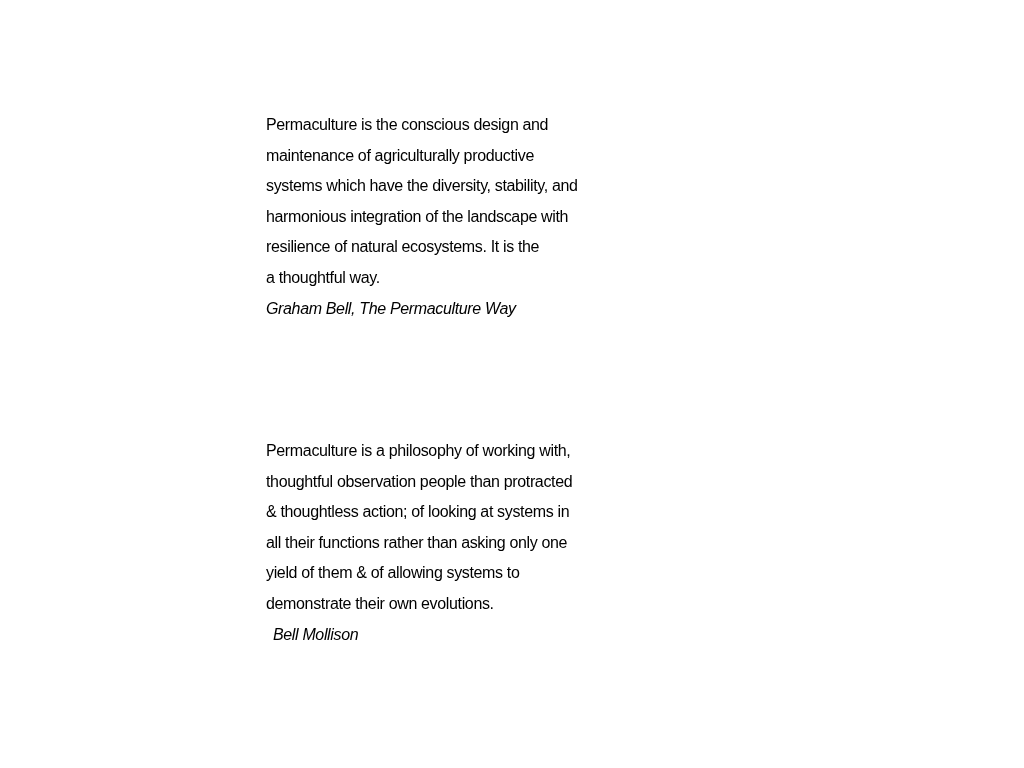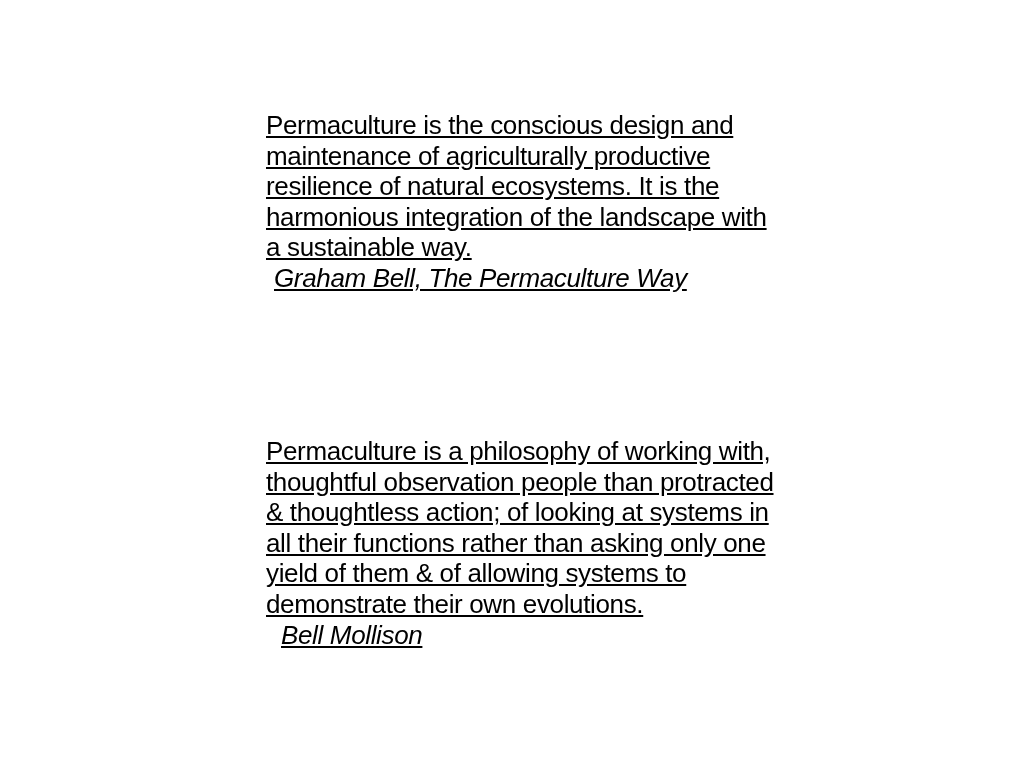--- a/index.html
+++ b/index.html
@@ -4,37 +4,37 @@
 <style>
   html, body { margin: 0; padding: 0; }
   body {
     width: 1024px; height: 768px; background: #ffffff; position: relative; overflow: hidden;
     font-family: "Liberation Sans", sans-serif; color: #000000;
   }
   .quote-block { position: absolute; left: 266px; width: 500px; }
   .quote-1 { top: 110px; }
   .quote-2 { top: 436px; }
   .line {
-    font-size: 26px; line-height: 30.6px; height: 30.6px; white-space: nowrap;
+    font-size: 16px; line-height: 30.6px; height: 30.6px; white-space: nowrap;
     letter-spacing: -0.35px;
-    text-decoration: underline;
   }
-  .attrib { font-style: italic; margin-left: 8px; }
+  .attrib { font-style: italic; }
   .indent { padding-left: 7px; }
 </style>
 </head>
 <body>
 
 <div>
   <div class="quote-block quote-1">
     <div class="line">Permaculture is the conscious design and</div>
     <div class="line">maintenance of agriculturally productive</div>
+    <div class="line">systems which have the diversity, stability, and</div>
+    <div class="line">harmonious integration of the landscape with</div>
     <div class="line">resilience of natural ecosystems. It is the</div>
-    <div class="line">harmonious integration of the landscape with</div>
-    <div class="line">a sustainable way.</div>
+    <div class="line">a thoughtful way.</div>
     <div class="line attrib">Graham Bell, The Permaculture Way</div>
   </div>
 
   <div class="quote-block quote-2">
     <div class="line">Permaculture is a philosophy of working with,</div>
     <div class="line">thoughtful observation people than protracted</div>
     <div class="line">&amp; thoughtless action; of looking at systems in</div>
     <div class="line">all their functions rather than asking only one</div>
     <div class="line">yield of them &amp; of allowing systems to</div>
     <div class="line">demonstrate their own evolutions.</div>

